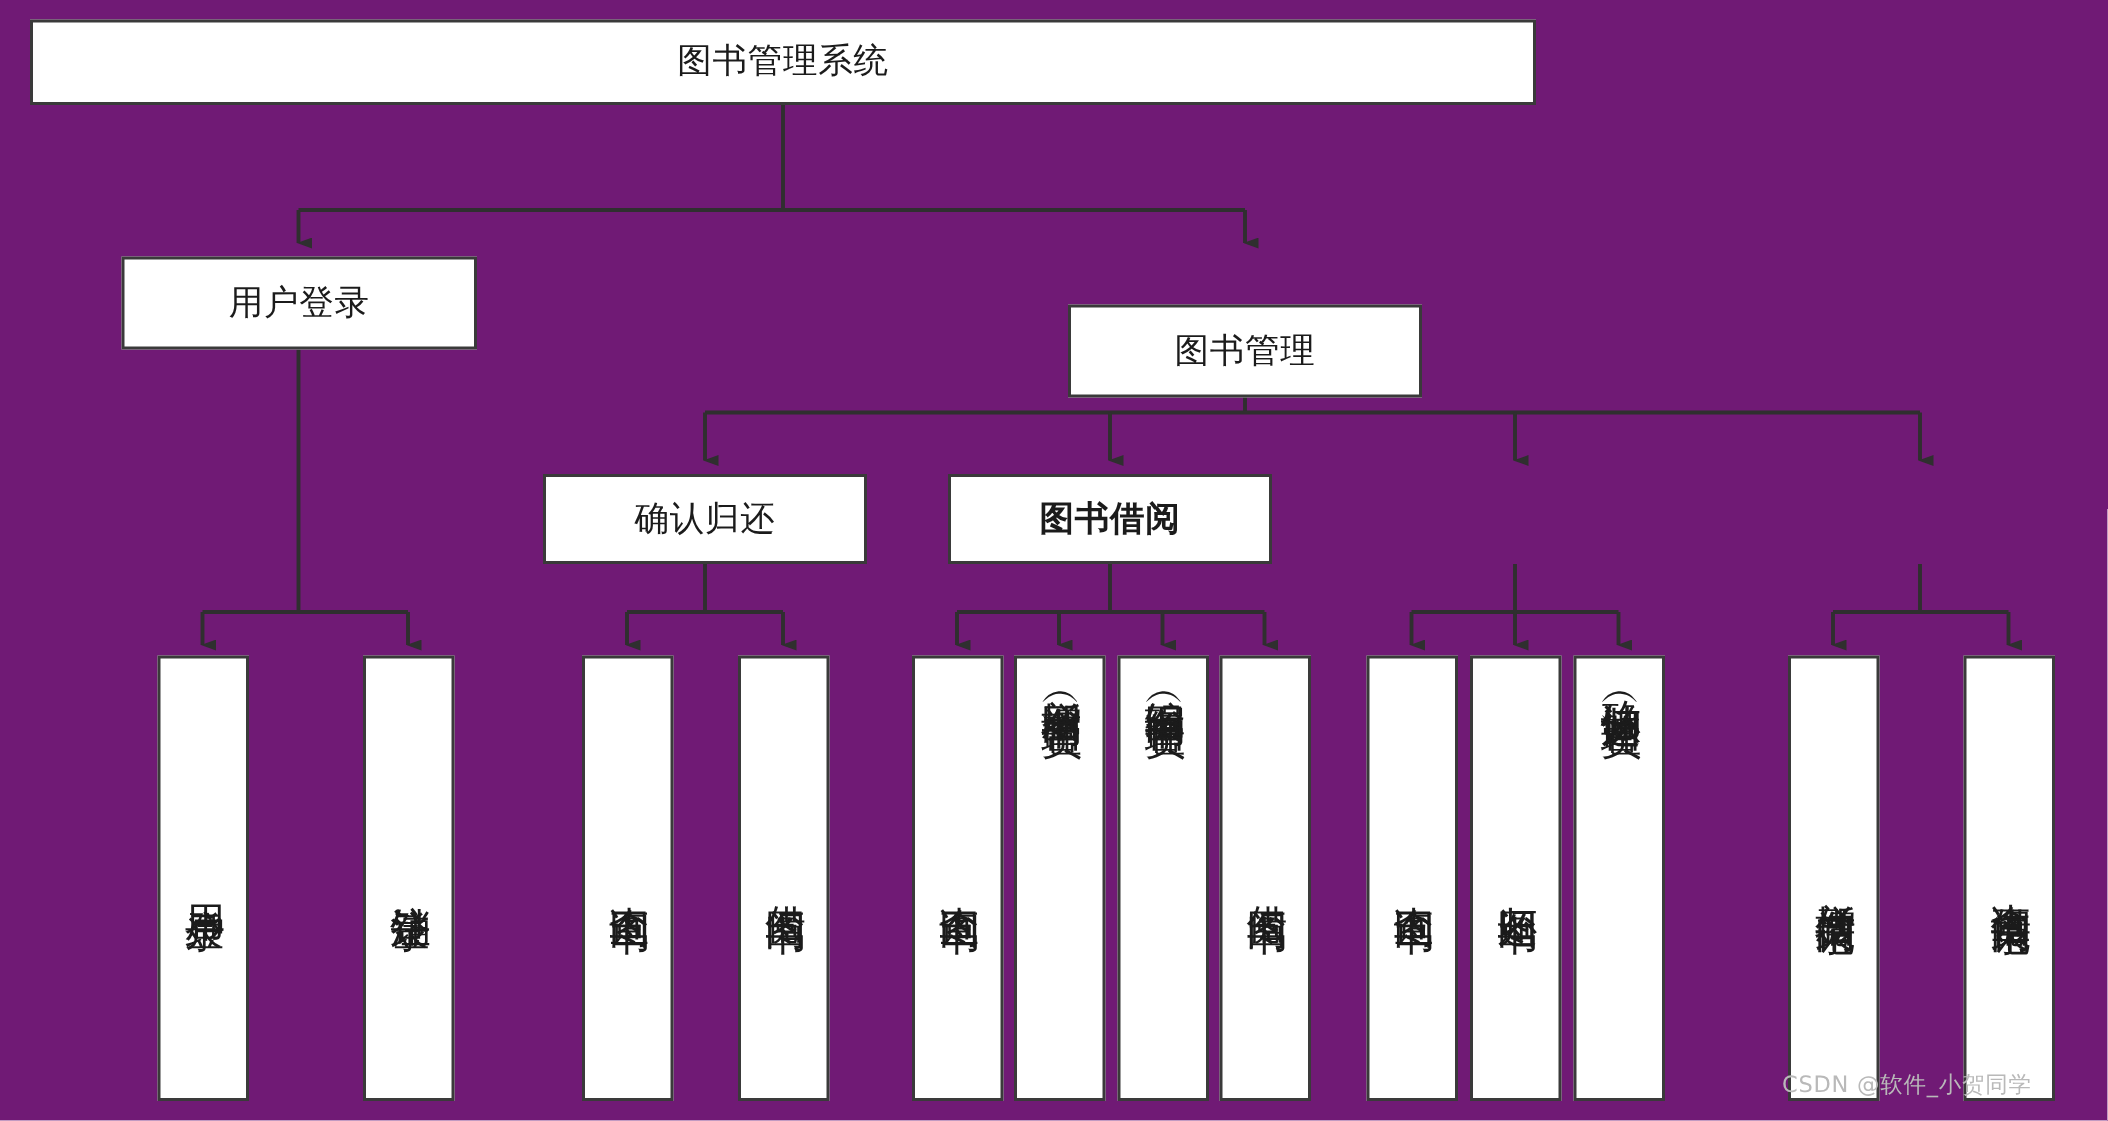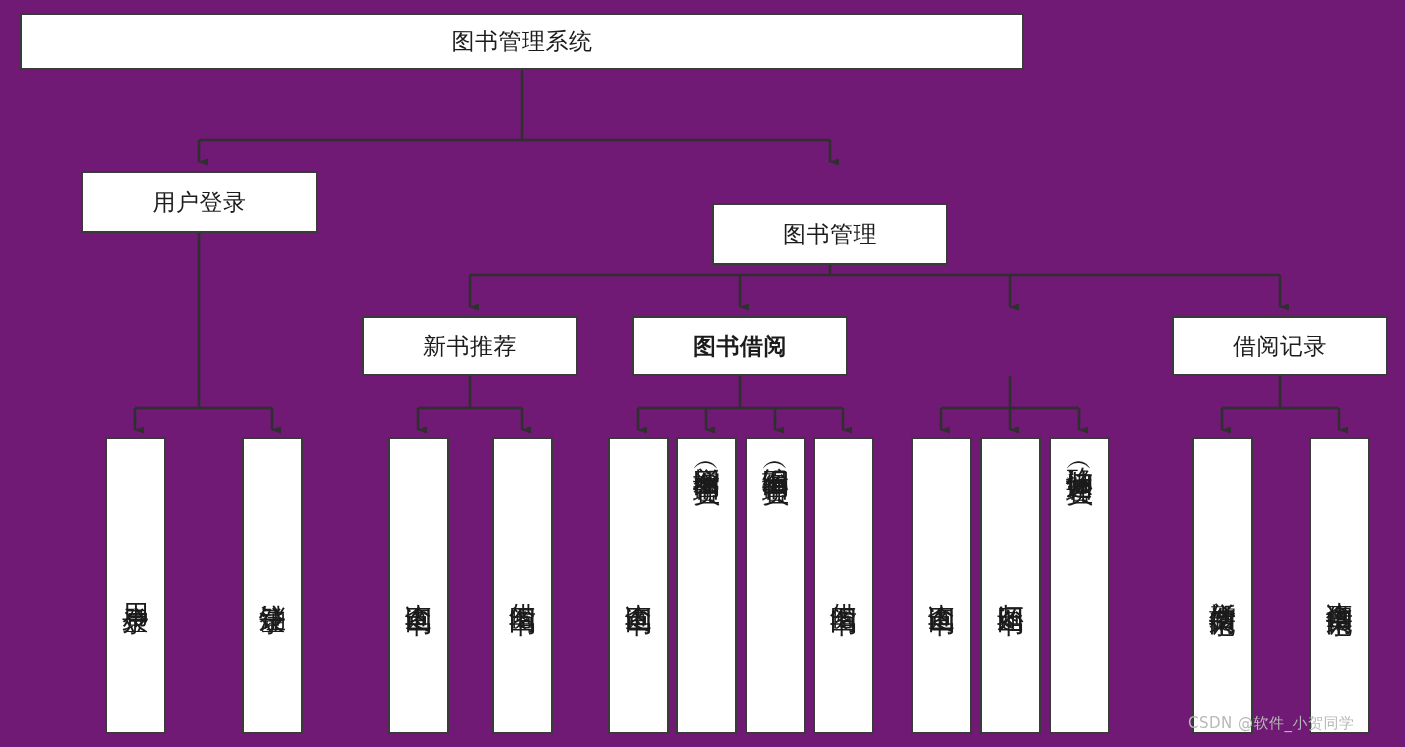--- a/index.html
+++ b/index.html
@@ -136,28 +136,25 @@
   </div>
 
   <div class="node h" style="left:81px; top:171px; width:237px; height:62px;">
     <span class="label">用户登录</span>
   </div>
   <div class="node h" style="left:712px; top:171px; width:236px; height:62px;margin-top:32px;">
     <span class="label">图书管理</span>
   </div>
 
   <div class="node h" style="left:362px; top:316px; width:216px; height:60px;">
-    <span class="label">新书推荐</span>
+    <span class="label">确认归还</span>
   </div>
   <div class="node h" style="left:632px; top:316px; width:216px; height:60px;font-weight:bold;">
     <span class="label">图书借阅</span>
   </div>
-  <div class="node h" style="left:1172px; top:316px; width:216px; height:60px;">
-    <span class="label">借阅记录</span>
-  </div>
 
   <div class="node v center" style="left:105px; top:437px; width:61px; height:297px;">
     <span class="label">用户登录</span>
   </div>
   <div class="node v center" style="left:242px; top:437px; width:61px; height:297px;">
     <span class="label">注销登录</span>
   </div>
 
   <div class="node v center" style="left:388px; top:437px; width:61px; height:297px;">
     <span class="label">查询图书</span>

